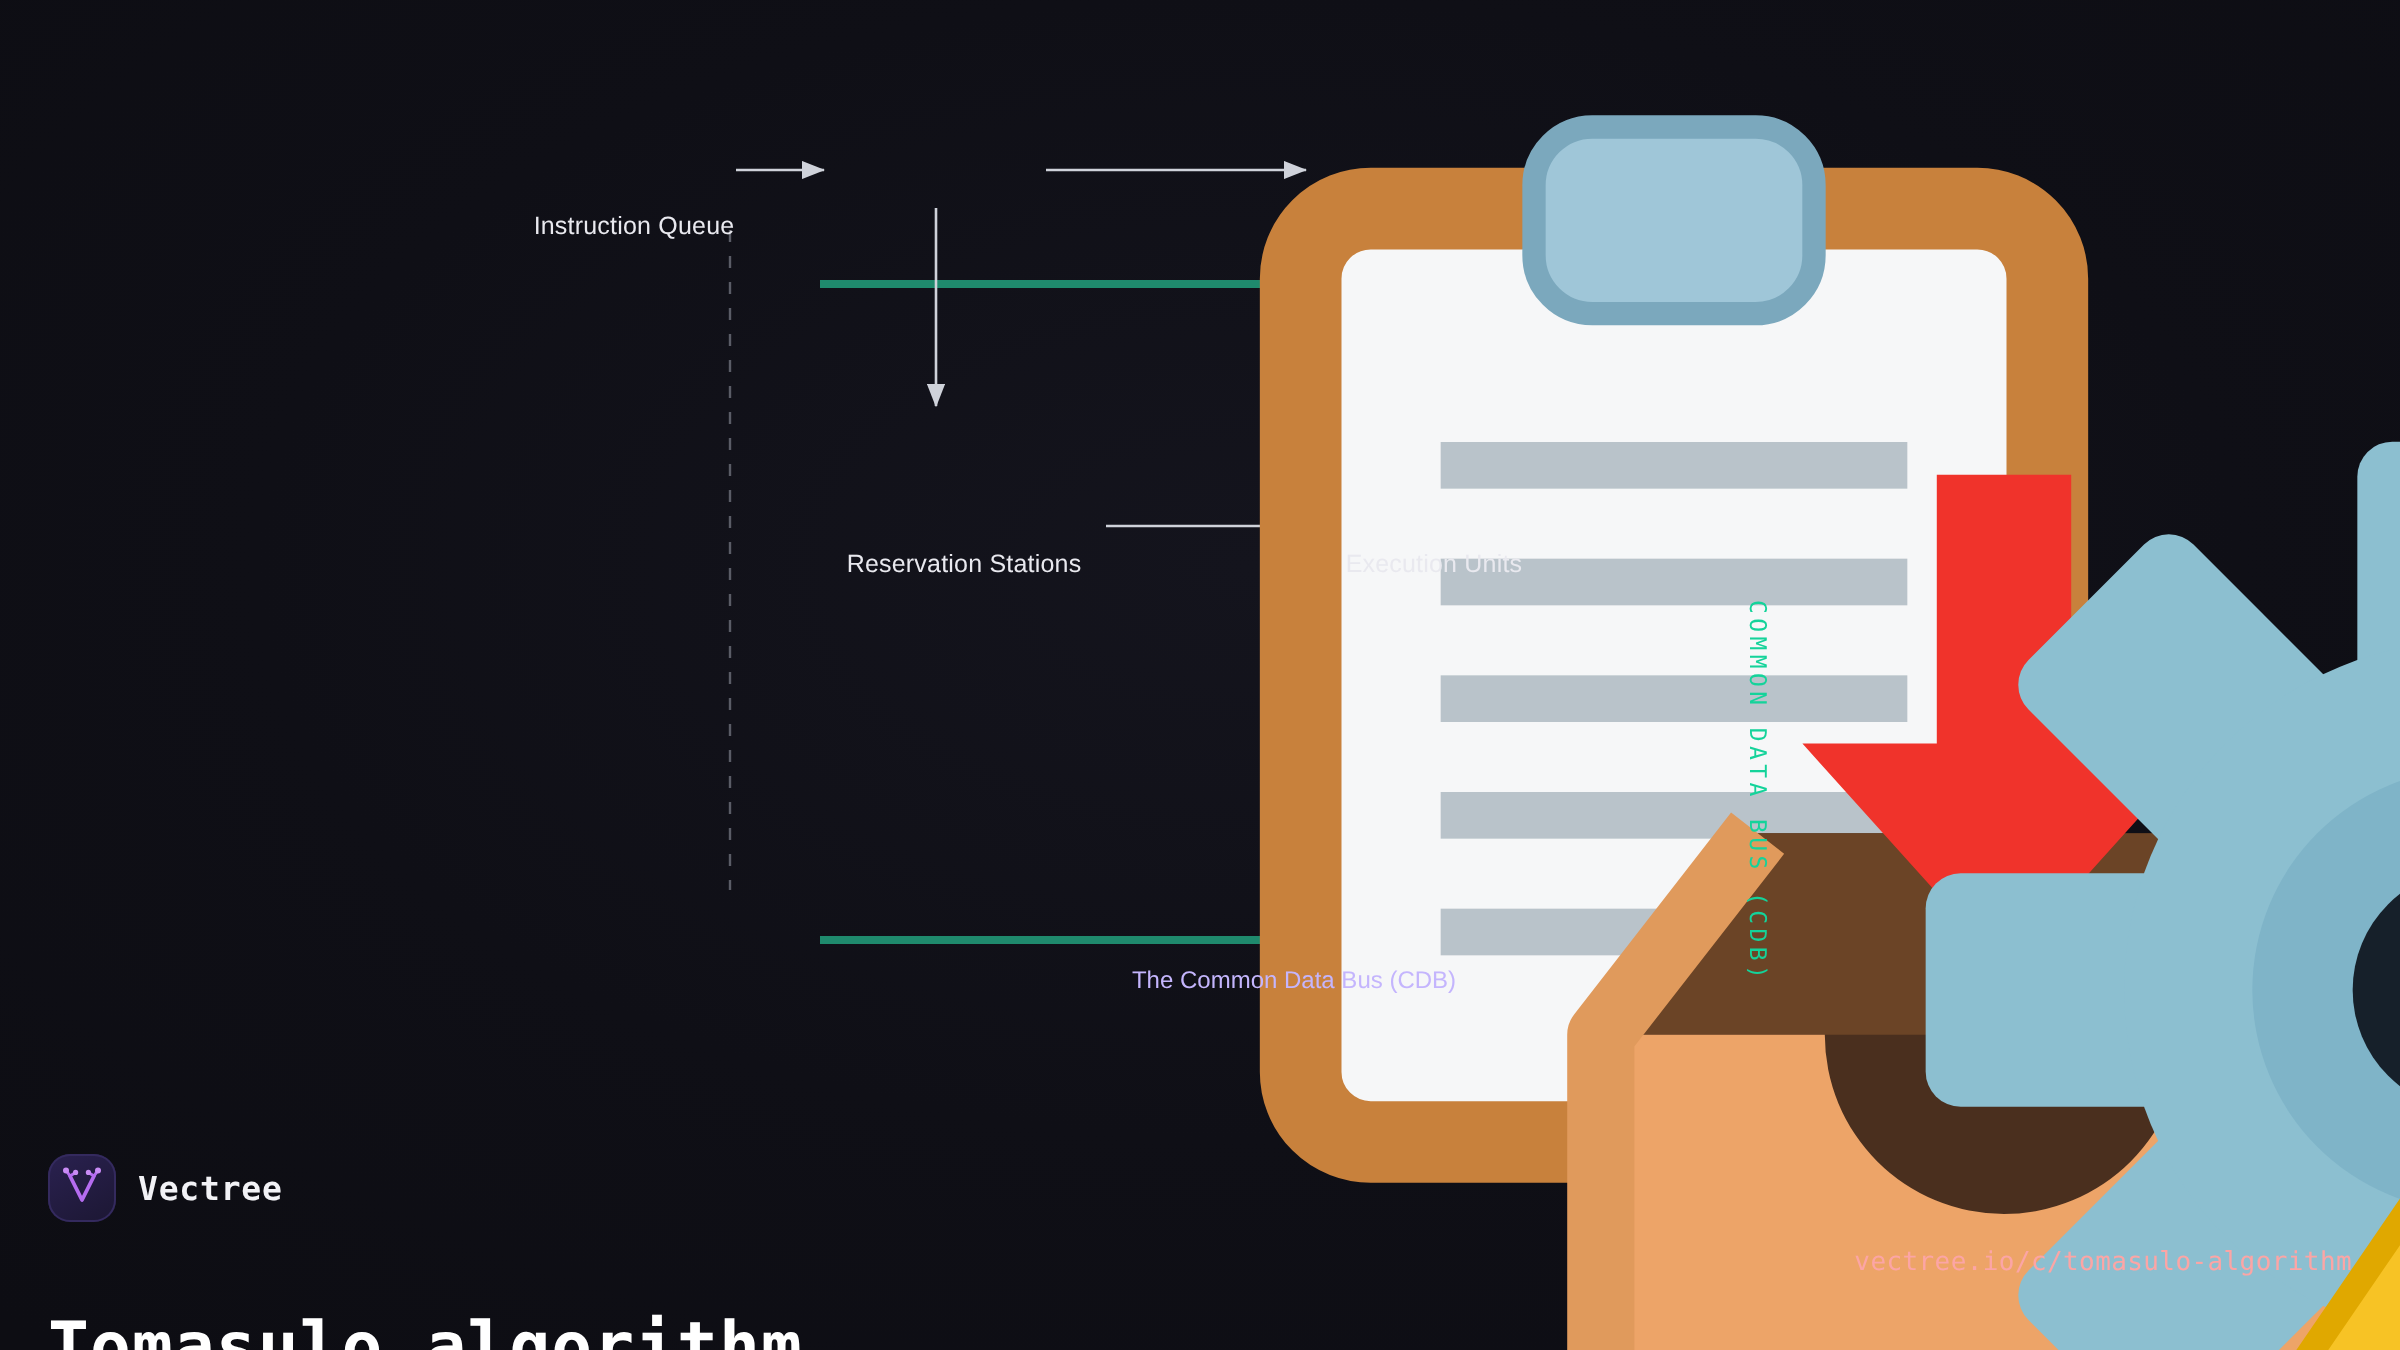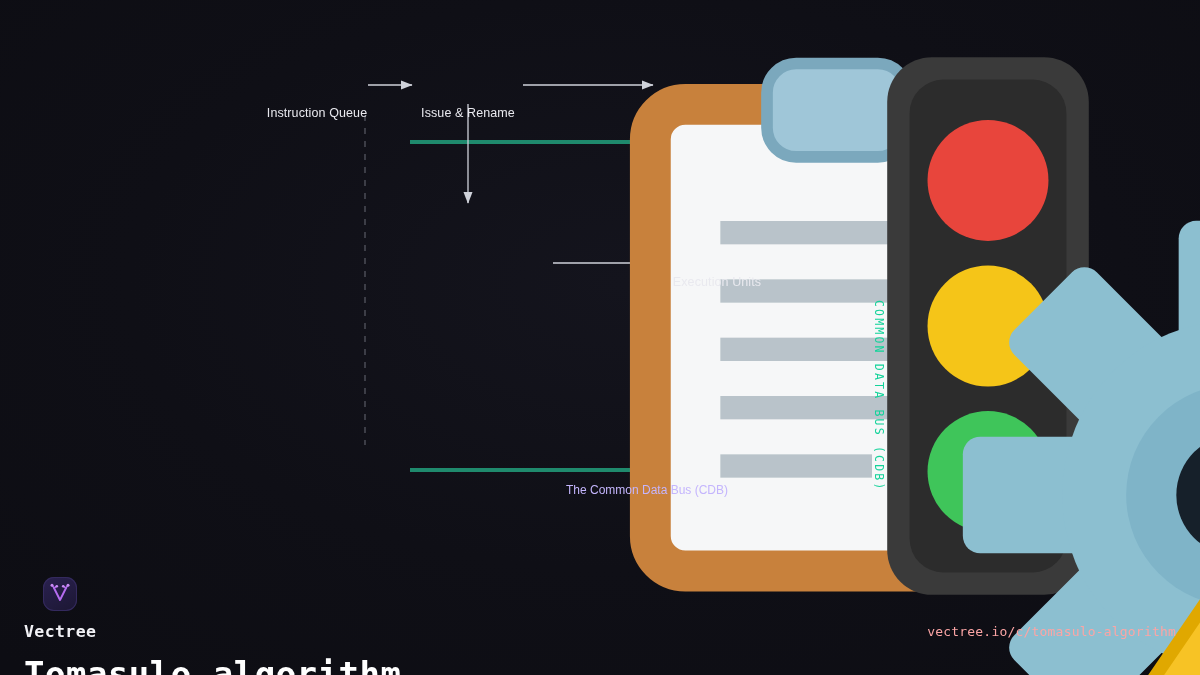--- a/index.html
+++ b/index.html
@@ -95,21 +95,20 @@
     width: 1200px;
     height: 115px;
   }
   .brand-row {
     position: absolute;
     left: 24px;
     top: 17px;
     display: flex;
     align-items: center;
     gap: 11px;
-    flex-direction: column;
   }
   .logo-badge {
     width: 34px;
     height: 34px;
     border-radius: 11px;
     background: linear-gradient(150deg, #2a2150 0%, #1c1733 100%);
     display: flex;
     align-items: center;
     justify-content: center;
     box-shadow: inset 0 0 0 1px #342a5e;
@@ -182,34 +181,35 @@
           <rect x="11" y="20" width="20" height="2"></rect>
           <rect x="11" y="25" width="20" height="2"></rect>
           <rect x="11" y="30" width="20" height="2"></rect>
           <rect x="11" y="35" width="13" height="2"></rect>
         </g>
       </svg>
     </span>
     <span class="caption">Instruction Queue</span>
   </div>
 
-  <div class="node" style="left:468px; top:46px;">
+
+
+  <div class="node" style="left:482px; top:215px;">
     <span class="glyph">
-      <svg width="40" height="50" viewBox="0 0 40 50">
-        <rect x="11" y="1" width="18" height="48" rx="4" fill="#3a3a3a"></rect>
-        <rect x="13" y="3" width="14" height="44" rx="3" fill="#2c2c2c"></rect>
-        <circle cx="20" cy="12" r="5.4" fill="#e8453c"></circle>
-        <circle cx="20" cy="25" r="5.4" fill="#f5c518"></circle>
-        <circle cx="20" cy="38" r="5.4" fill="#3fc55a"></circle>
-      </svg>
-    </span>
-    <span class="caption">Issue &amp; Rename</span>
-  </div>
-
-
+      <svg width="50" height="50" viewBox="0 0 50 50">
+        <path d="M7 27 L14 18 H36 L43 27 V42 H7 Z" fill="#4a2f1e"></path>
+        <path d="M7 27 L14 18 H36 L43 27 Z" fill="#6b4426"></path>
+        <path d="M7 27 H17 a8 8 0 0 0 16 0 H43 V42 a2 2 0 0 1 -2 2 H9 a2 2 0 0 1 -2 -2 Z" fill="#eda468"></path>
+        <path d="M14 18 L7 27 V42" fill="none" stroke="#e09a5c" stroke-width="3" stroke-linejoin="round"></path>
+        <path d="M36 18 L43 27 V42" fill="none" stroke="#e09a5c" stroke-width="3" stroke-linejoin="round"></path>
+        <path d="M22 2 H28 V14 H34 L25 24 L16 14 H22 Z" fill="#f0332b"></path>
+      </svg>
+    </span>
+    <span class="caption">Reservation Stations</span>
+  </div>
 
   <div class="node" style="left:717px; top:215px;">
     <span class="glyph">
       <svg width="48" height="48" viewBox="0 0 48 48">
         <g fill="#8cbfd0">
           <path d="M24 2 a22 22 0 0 1 0 44 a22 22 0 0 1 0 -44 Z" fill="none"></path>
           <rect x="19" y="0.5" width="10" height="11" rx="1.5"></rect>
           <rect x="19" y="36.5" width="10" height="11" rx="1.5"></rect>
           <rect x="0.5" y="19" width="11" height="10" rx="1.5"></rect>
           <rect x="36.5" y="19" width="11" height="10" rx="1.5"></rect>

